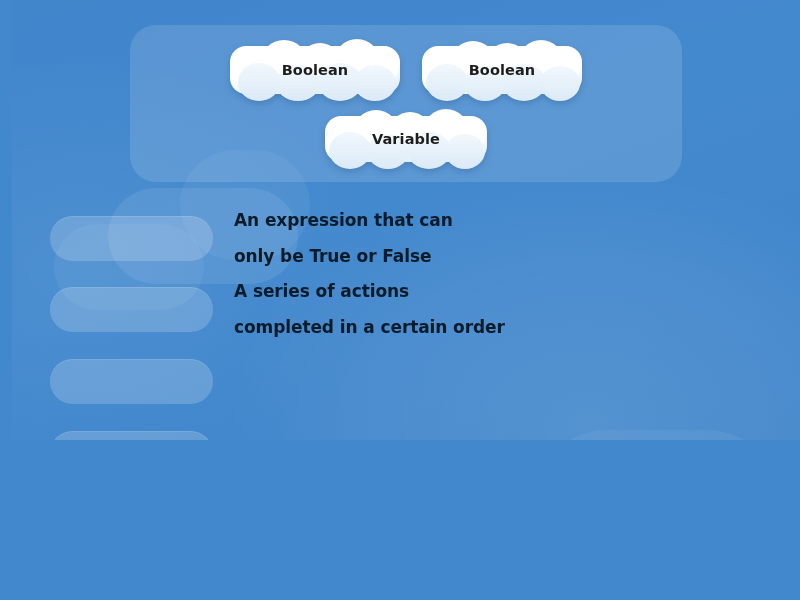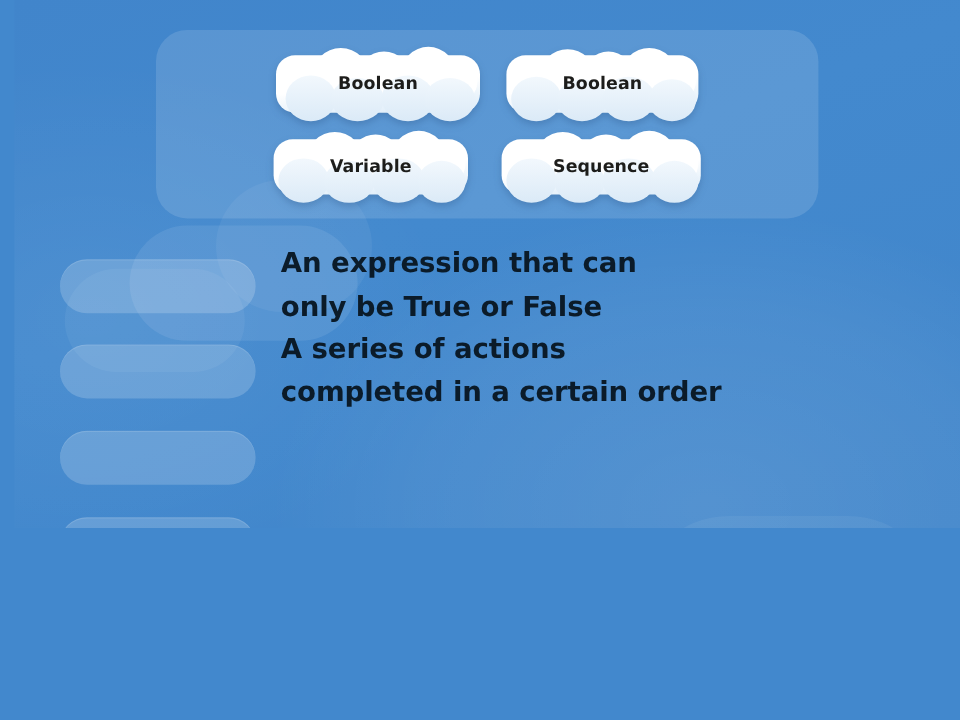--- a/index.html
+++ b/index.html
@@ -120,21 +120,21 @@
   #definitions {
     position: absolute;
     left: 222px;
     top: 203px;
     width: 560px;
   }
   .definition {
     color: #0b1b29;
     font-family: "DejaVu Sans", sans-serif;
     font-weight: bold;
-    font-size: 23px;
+    font-size: 17px;
     line-height: 35.5px;
     letter-spacing: -0.1px;
     white-space: pre-line;
   }
 </style>
 </head>
 <body>
 
 <div id="stage">
 
@@ -188,33 +188,20 @@
         <div class="bump" style="left:64px; top:5px;  width:42px; height:42px;"></div>
         <div class="bump" style="left:98px; top:2px;  width:46px; height:46px;"></div>
         <div class="bump" style="left:126px;top:11px; width:34px; height:36px;"></div>
         <div class="bump lower" style="left:4px;  top:25px; width:42px; height:37px;"></div>
         <div class="bump lower" style="left:42px; top:27px; width:42px; height:35px;"></div>
         <div class="bump lower" style="left:82px; top:25px; width:44px; height:37px;"></div>
         <div class="bump lower" style="left:120px;top:27px; width:40px; height:35px;"></div>
         <div class="chip-label">Variable</div>
       </div>
 
-      <div class="cloud-chip" style="width:166px;height:64px;">
-        <div class="cloud-body"></div>
-        <div class="bump" style="left:2px;  top:11px; width:38px; height:38px;"></div>
-        <div class="bump" style="left:28px; top:3px;  width:46px; height:46px;"></div>
-        <div class="bump" style="left:66px; top:5px;  width:42px; height:42px;"></div>
-        <div class="bump" style="left:100px;top:2px;  width:46px; height:46px;"></div>
-        <div class="bump" style="left:130px;top:11px; width:34px; height:36px;"></div>
-        <div class="bump lower" style="left:4px;  top:25px; width:42px; height:37px;"></div>
-        <div class="bump lower" style="left:44px; top:27px; width:42px; height:35px;"></div>
-        <div class="bump lower" style="left:84px; top:25px; width:44px; height:37px;"></div>
-        <div class="bump lower" style="left:124px;top:27px; width:40px; height:35px;"></div>
-        <div class="chip-label">Sequence</div>
-      </div>
 
     </div>
   </div>
 
   <div id="slots">
     <div class="slot" style="top:0px;"></div>
     <div class="slot" style="top:71px;"></div>
     <div class="slot" style="top:143px;"></div>
     <div class="slot" style="top:215px;"></div>
     <div class="slot" style="top:286px;"></div>

